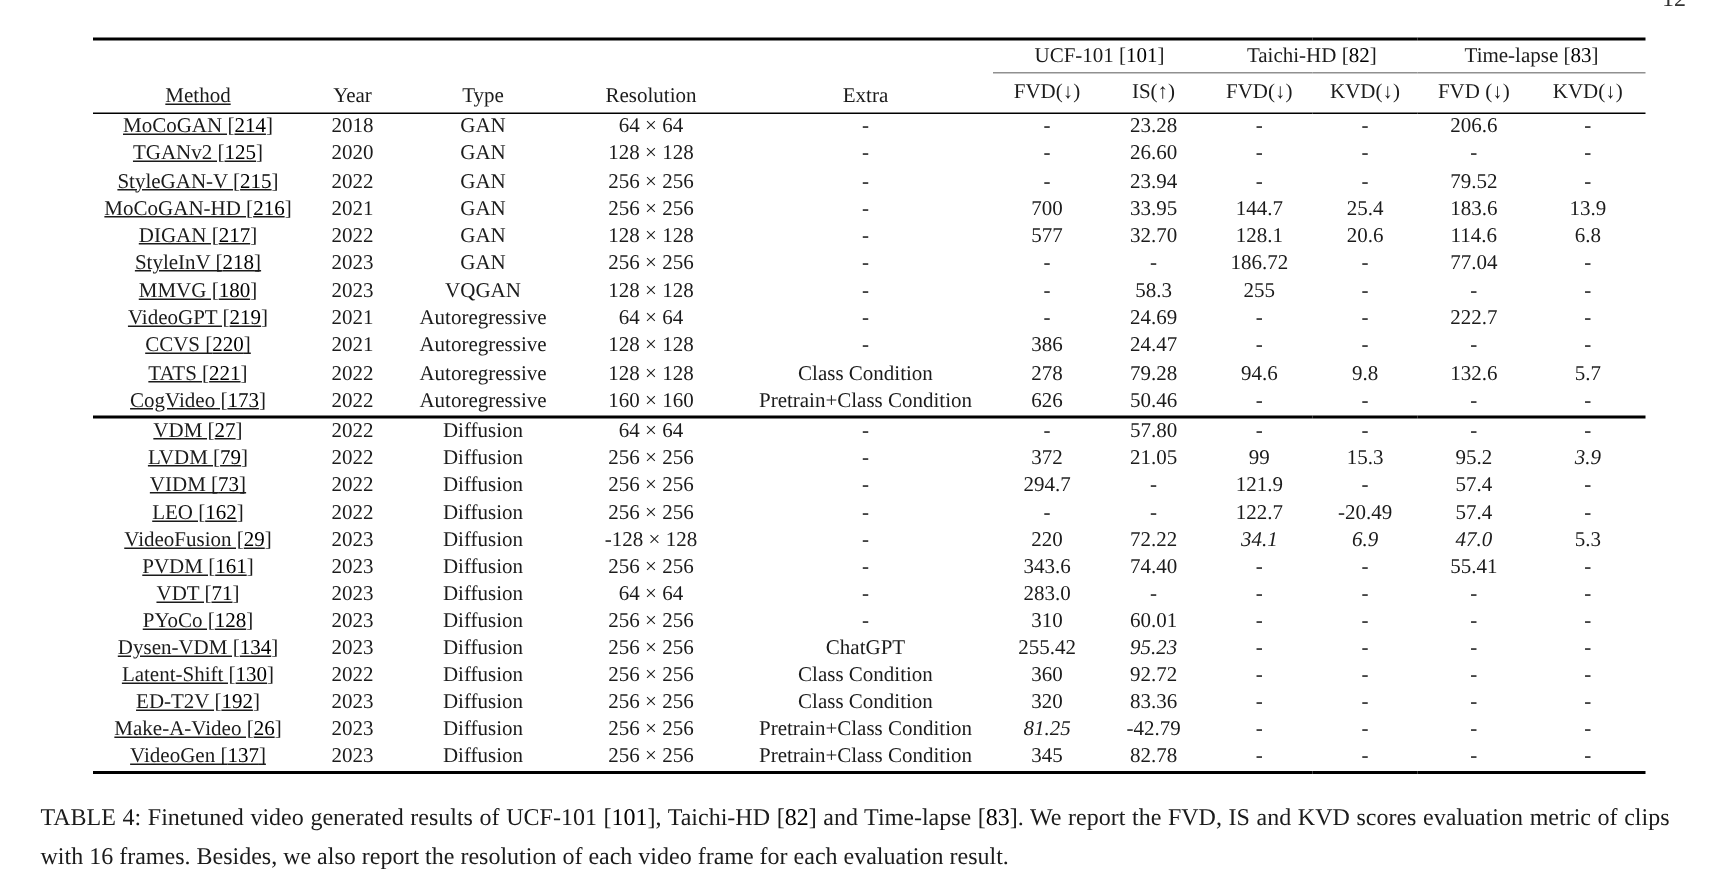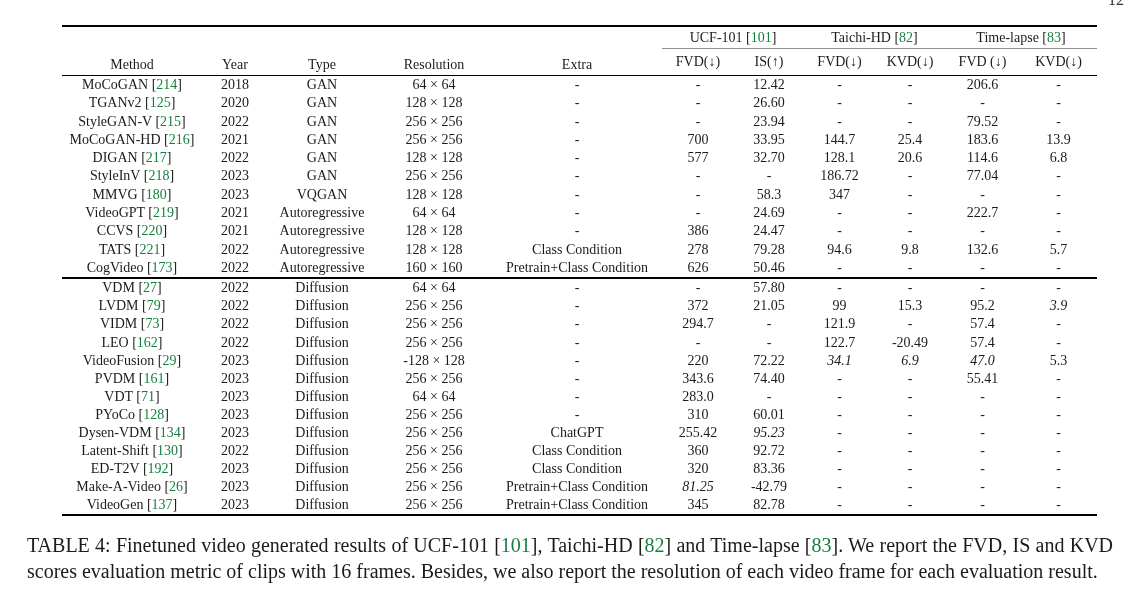--- a/index.html
+++ b/index.html
@@ -17,29 +17,29 @@
   }
   table.results th, table.results td {
     padding:0; margin:0; font-weight:normal; text-align:center;
     white-space:nowrap; overflow:hidden;
   }
   thead { border-bottom:1.4px solid #000; }
   tr.hrow1 th { height:21px; line-height:21px; vertical-align:bottom; }
   tr.hrow2 th { height:26px; line-height:26px; }
   th.span2 { vertical-align:middle; }
   th.grp { border-bottom:1.3px solid #909090; }
-  th.method, td.method { text-align:right; padding-right:3px; }
+  th.method, td.method { text-align:right; padding-right:3px;text-decoration:underline; }
   tbody.sec1 td { height:18.3px; line-height:18.3px; }
   tbody.sec2 td { height:18.1px; line-height:18.1px; }
   tbody.sec2 { border-top:2px solid #000; }
-  .cite { color:#15803d; text-decoration:none; cursor:pointer; }
+  .cite { color:#000000; text-decoration:none; cursor:pointer; }
   .b { font-weight:bold;font-style:italic; }
   .caption {
     position:absolute; left:27px; top:533px; width:1086px;
-    font-size:20px; line-height:25.6px; text-align:justify; color:#1b1b1b;
+    font-size:16px; line-height:25.6px; text-align:justify; color:#1b1b1b;
   }
 </style>
 </head>
 <body>
 
 <div class="page">
   <div class="pageno">12</div>
 
   <table class="results">
     <colgroup id="cols">
@@ -76,21 +76,21 @@
         </tr>
     </thead>
     <tbody class="sec1" id="tbody0">
         <tr>
           <td class="method">MoCoGAN [<span class="cite">214</span>]</td>
           <td>2018</td>
           <td>GAN</td>
           <td>64 × 64</td>
           <td>-</td>
           <td>-</td>
-          <td>12.42</td>
+          <td>23.28</td>
           <td>-</td>
           <td>-</td>
           <td>206.6</td>
           <td>-</td>
         </tr>
         <tr>
           <td class="method">TGANv2 [<span class="cite">125</span>]</td>
           <td>2020</td>
           <td>GAN</td>
           <td>128 × 128</td>
@@ -155,21 +155,21 @@
           <td>-</td>
         </tr>
         <tr>
           <td class="method">MMVG [<span class="cite">180</span>]</td>
           <td>2023</td>
           <td>VQGAN</td>
           <td>128 × 128</td>
           <td>-</td>
           <td>-</td>
           <td>58.3</td>
-          <td>347</td>
+          <td>255</td>
           <td>-</td>
           <td>-</td>
           <td>-</td>
         </tr>
         <tr>
           <td class="method">VideoGPT [<span class="cite">219</span>]</td>
           <td>2021</td>
           <td>Autoregressive</td>
           <td>64 × 64</td>
           <td>-</td>

